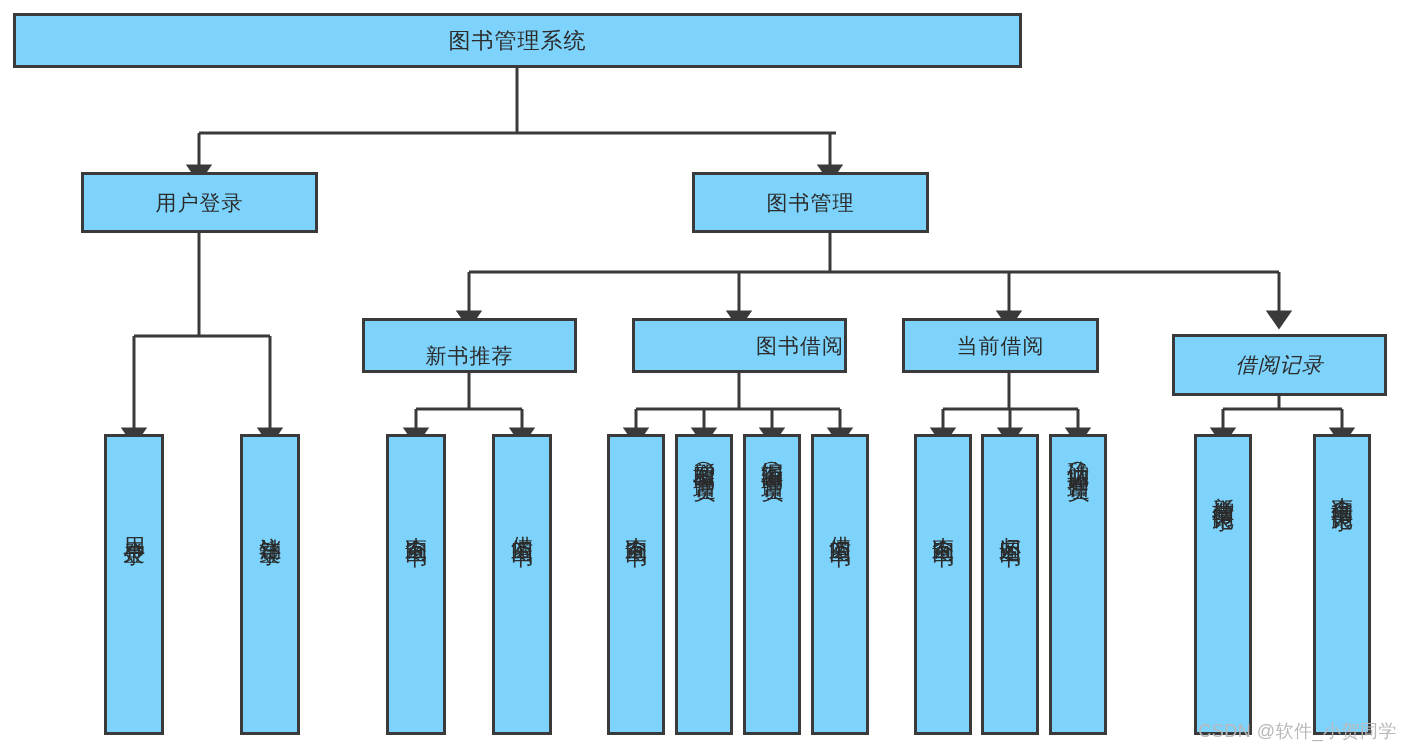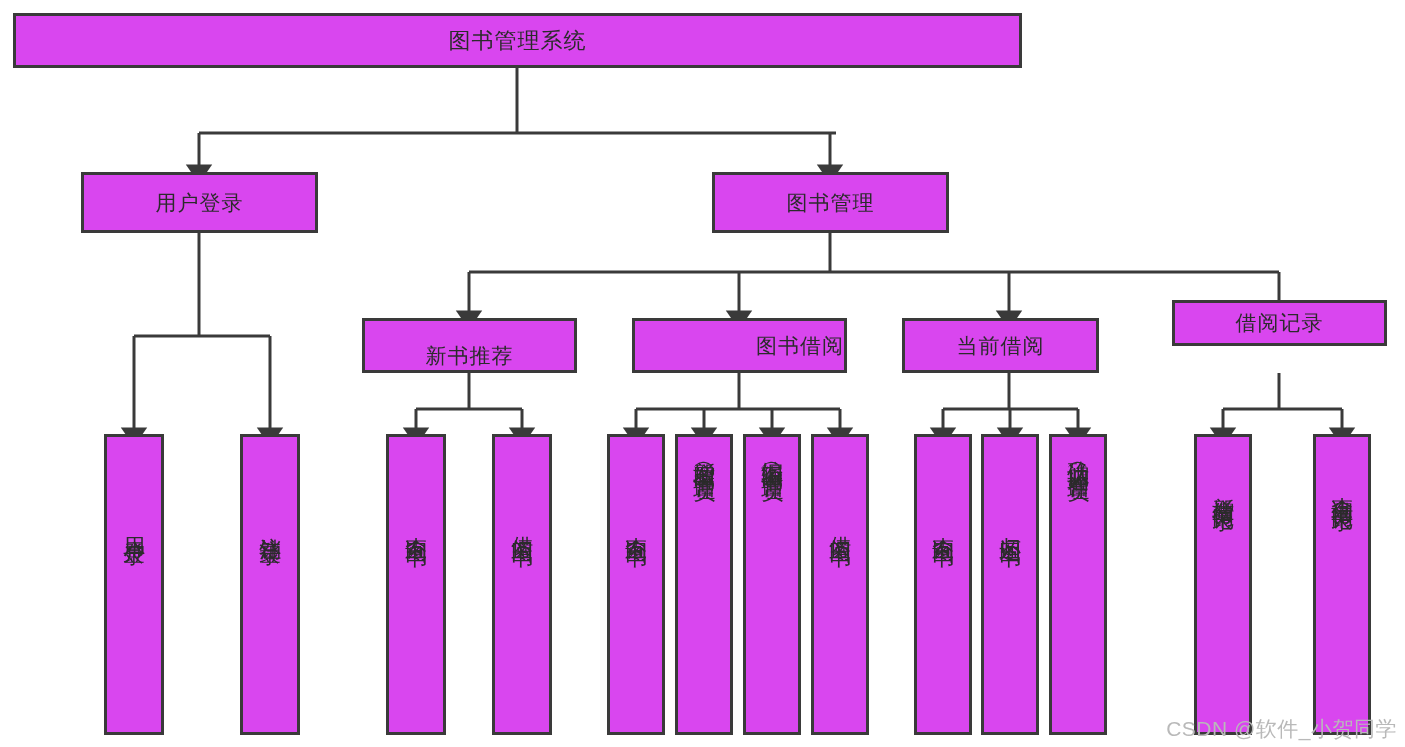--- a/index.html
+++ b/index.html
@@ -11,21 +11,21 @@
   }
   #stage{position:relative;width:1405px;height:747px;}
 
   
   #wires{position:absolute;left:0;top:0;width:1405px;height:747px;}
 
   
   .node{
     position:absolute;
     box-sizing:border-box;
-    background:#d946ef;
+    background:#7dd3fc;
     border:3px solid #3a3a3a;
     display:flex;
     align-items:center;
     justify-content:center;
     color:#2b2b2b;
   }
   .node.h{                     
     font-size:21px;
     letter-spacing:1px;
   }
@@ -42,21 +42,21 @@
     line-height:1.02;
     letter-spacing:3px;
     white-space:nowrap;
     color:#2b2b2b;
   }
 
   
   #watermark{
     position:absolute;
     right:8px;bottom:4px;
-    font-size:21px;
+    font-size:18px;
     color:#b9b9b9;
     letter-spacing:0.5px;
     white-space:nowrap;
     pointer-events:none;
     margin-top:12px;
   }
 </style>
 </head>
 <body>
 
@@ -114,37 +114,37 @@
   </svg>
 
   <div class="node h root" style="left:13px;top:13px;width:1009px;height:55px;">
     <span>图书管理系统</span>
   </div>
 
   <div class="node h" style="left:81px;top:172px;width:237px;height:61px;">
     <span>用户登录</span>
   </div>
 
-  <div class="node h" style="left:712px;top:172px;width:237px;height:61px;">
+  <div class="node h" style="left:692px;top:172px;width:237px;height:61px;">
     <span>图书管理</span>
   </div>
 
   <div class="node h" style="left:362px;top:318px;width:215px;height:55px;align-items:flex-end;">
     <span>新书推荐</span>
   </div>
 
   <div class="node h" style="left:632px;top:318px;width:215px;height:55px;justify-content:flex-end;">
     <span>图书借阅</span>
   </div>
 
   <div class="node h" style="left:902px;top:318px;width:197px;height:55px;">
     <span>当前借阅</span>
   </div>
 
-  <div class="node h" style="left:1172px;top:300px;width:215px;height:46px;">
+  <div class="node h" style="left:1172px;top:334px;width:215px;height:62px;font-style:italic;">
     <span>借阅记录</span>
   </div>
 
   <div class="node v" style="left:104px;top:434px;width:60px;height:301px;">
     <span class="vtext" style="margin-top:82px;">用户登录</span>
   </div>
 
   <div class="node v" style="left:240px;top:434px;width:60px;height:301px;">
     <span class="vtext" style="margin-top:82px;">注销登录</span>
   </div>

